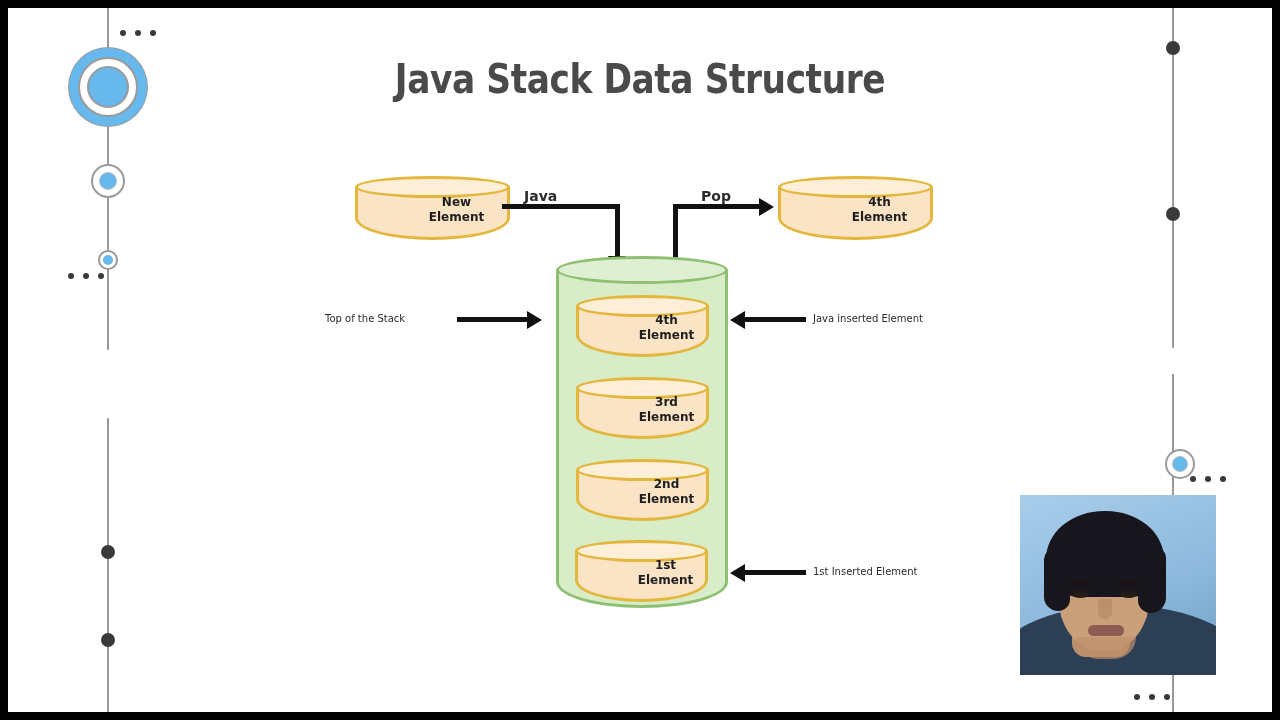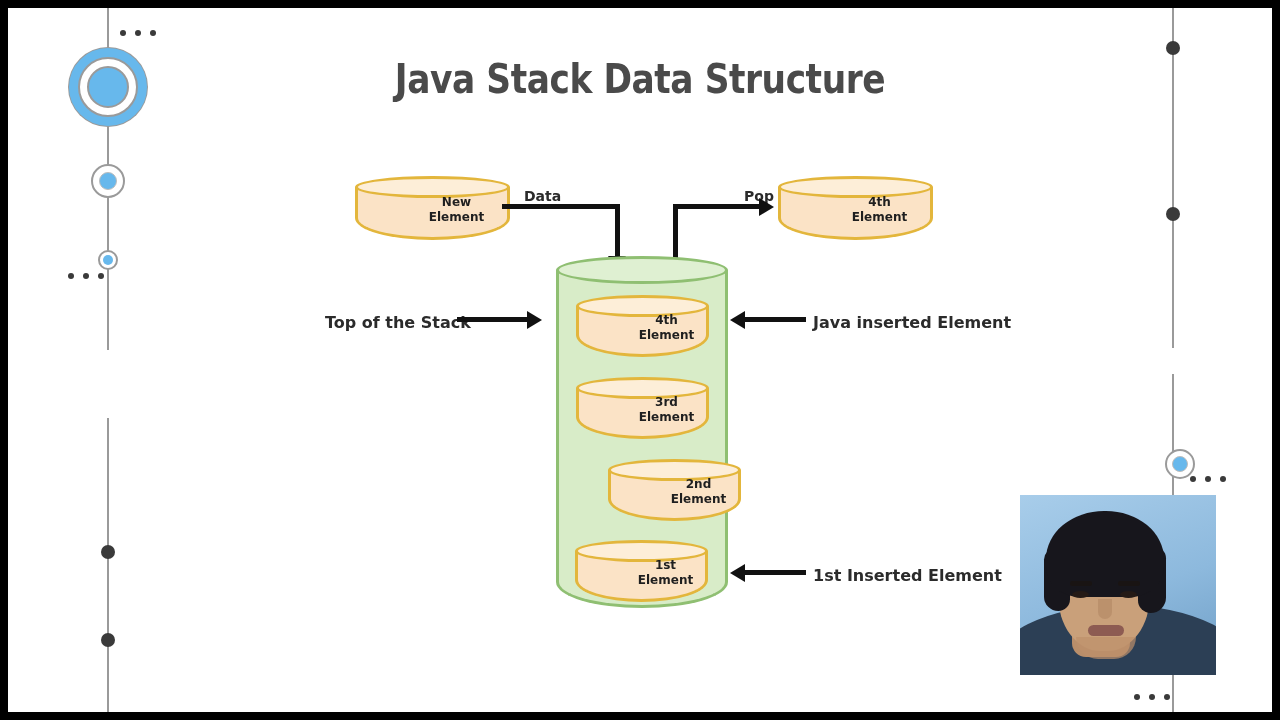--- a/index.html
+++ b/index.html
@@ -194,22 +194,22 @@
   .flowlabel {
     position: absolute;
     font-family: "DejaVu Sans", sans-serif;
     font-size: 14px;
     font-weight: bold;
     color: #2b2b2b;
   }
   .annot {
     position: absolute;
     font-family: "DejaVu Sans", sans-serif;
-    font-size: 16px;
-    font-weight: bold;
+    font-size: 10px;
+    font-weight: normal;
     color: #2b2b2b;
     white-space: nowrap;
   }
 
   
   #webcam {
     position: absolute;
     left: 1012px; top: 487px;
     width: 196px; height: 180px;
     overflow: hidden;
@@ -368,26 +368,26 @@
 
     <div class="cyl" style="left:770px; top:168px; width:155px; height:64px;">
       <div class="body"></div>
       <div class="top"></div>
       <div class="label">
         <span>4th</span><br>
         <span>Element</span>
       </div>
     </div>
 
-    <div class="flowlabel" style="left:516px; top:180px;">Data</div>
+    <div class="flowlabel" style="left:516px; top:180px;">Java</div>
     <div class="hbar" style="left:494px; top:196px; width:118px;"></div>
     <div class="vbar" style="left:607px; top:196px; height:56px;"></div>
     <div class="arrow-down" style="left:600px; top:248px;"></div>
 
-    <div class="flowlabel" style="left:693px; top:180px;margin-left:43px;">Pop</div>
+    <div class="flowlabel" style="left:693px; top:180px;">Pop</div>
     <div class="vbar" style="left:665px; top:196px; height:62px;"></div>
     <div class="hbar" style="left:665px; top:196px; width:88px;"></div>
     <div class="arrow-right" style="left:751px; top:190px;"></div>
 
     <div id="stack-container">
       <div class="g-body"></div>
       <div class="g-top"></div>
     </div>
 
     <div class="cyl" style="left:568px; top:287px; width:133px; height:62px; z-index:5;">
@@ -401,21 +401,21 @@
 
     <div class="cyl" style="left:568px; top:369px; width:133px; height:62px; z-index:5;">
       <div class="body"></div>
       <div class="top"></div>
       <div class="label">
         <span>3rd</span><br>
         <span>Element</span>
       </div>
     </div>
 
-    <div class="cyl" style="left:568px; top:451px; width:133px; height:62px; z-index:5;margin-left:32px;">
+    <div class="cyl" style="left:568px; top:451px; width:133px; height:62px; z-index:5;">
       <div class="body"></div>
       <div class="top"></div>
       <div class="label">
         <span>2nd</span><br>
         <span>Element</span>
       </div>
     </div>
 
     <div class="cyl" style="left:567px; top:532px; width:133px; height:62px; z-index:5;">
       <div class="body"></div>

